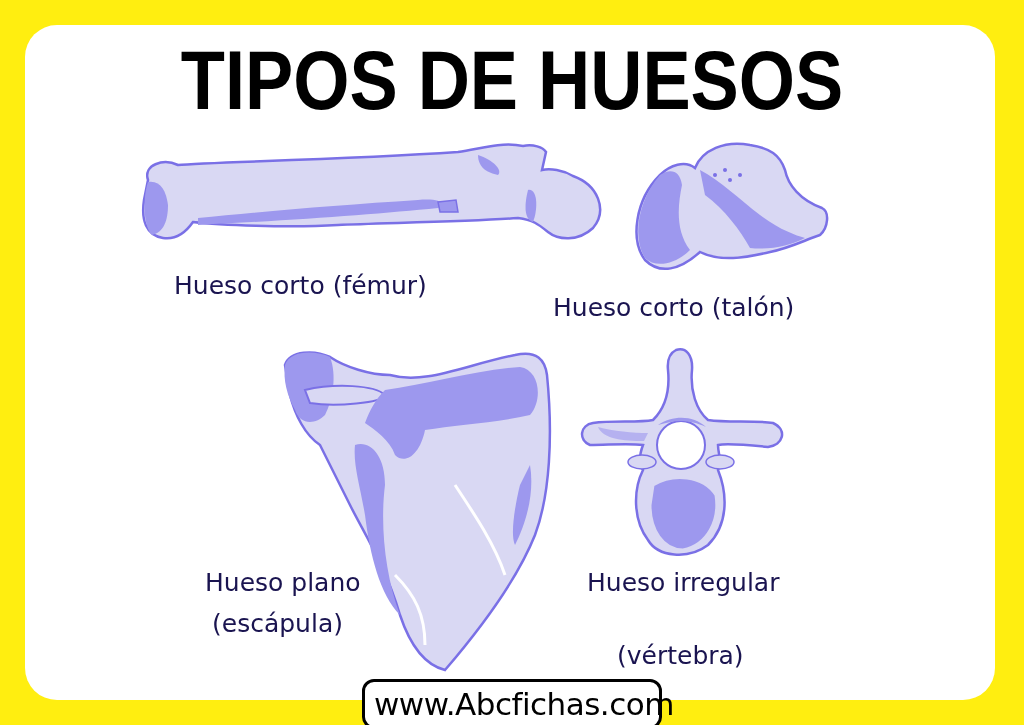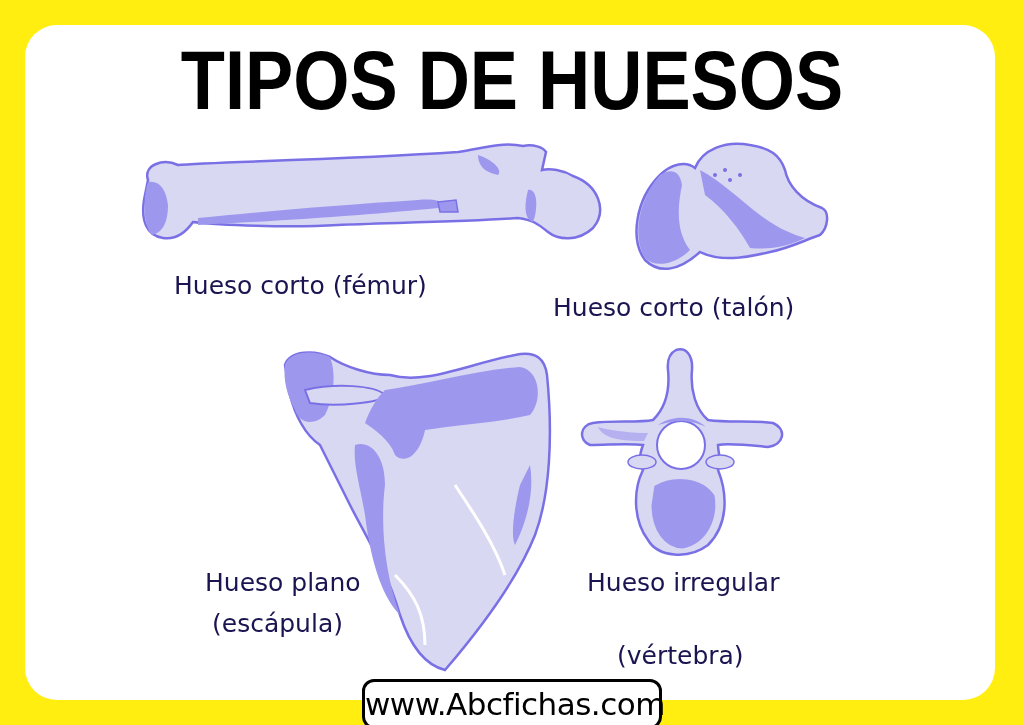--- a/index.html
+++ b/index.html
@@ -2,21 +2,21 @@
 <html><head>
 <meta charset="utf-8">
 <style>
   html,body{margin:0;padding:0;}
   body{width:1024px;height:725px;background:#FFEE10;position:relative;overflow:hidden;font-family:"Liberation Sans","DejaVu Sans",sans-serif;}
   .card{position:absolute;left:25px;top:25px;width:970px;height:675px;background:#fff;border-radius:32px;}
   .title{position:absolute;left:0;right:0;top:38px;text-align:center;font-family:"Liberation Sans",sans-serif;font-weight:bold;font-size:84px;letter-spacing:0px;color:#000;transform:scaleX(0.86);transform-origin:center;line-height:1;}
   .label{position:absolute;color:#1a1450;font-family:"DejaVu Sans",sans-serif;font-size:25px;line-height:35px;white-space:nowrap;}
   .art{position:absolute;}
   .footer{position:absolute;left:362px;top:679px;width:300px;height:50px;background:#fff;border:3px solid #000;border-radius:12px;box-sizing:border-box;text-align:center;}
-  .footer span{font-family:"DejaVu Sans",sans-serif;font-size:31px;line-height:44px;color:#000;letter-spacing:-0.5px;}
+  .footer span{font-family:"DejaVu Sans",sans-serif;font-size:31px;line-height:44px;color:#000;letter-spacing:-0.5px;margin-left:9px;}
 </style>
 </head>
 <body>
 
 <div class="card"></div>
 
 <div class="title">TIPOS DE HUESOS</div>
 
 <svg class="art" style="left:138px;top:140px;" width="470" height="110" viewBox="0 0 470 110">
   <path d="M10,40 C5,25 25,18 40,25 C70,22 200,20 320,12 C345,8 362,3 378,5 L385,6 C395,4 405,7 408,12 L404,30 C412,28 425,30 435,36 C460,45 470,70 455,88 C440,102 420,100 410,92 C400,84 395,80 380,78 C330,82 240,83 200,85 C150,88 80,85 55,82 C48,92 38,100 25,98 C8,95 3,80 6,60 Z" fill="#D9D8F3" stroke="#7A70E6" stroke-width="2.5"></path>

